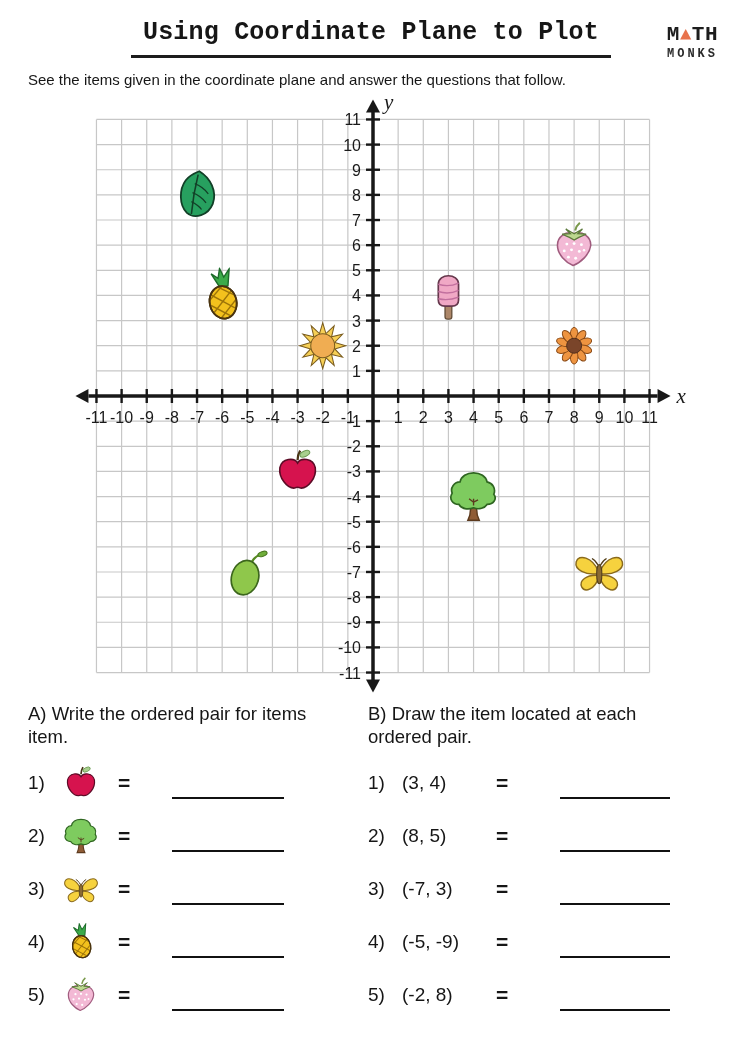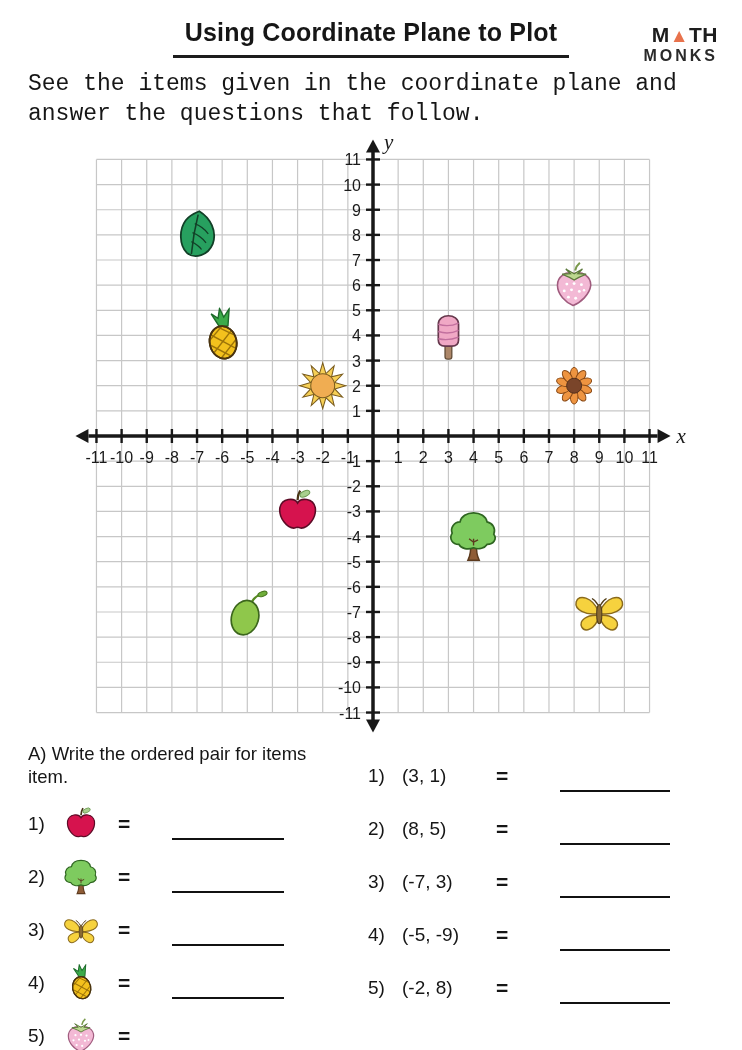--- a/index.html
+++ b/index.html
@@ -1,31 +1,31 @@
 <!DOCTYPE html>
 <html><head>
 <meta charset="utf-8">
 <style>
   html, body { margin:0; padding:0; }
   body {
     width:742px; height:1050px; background:#ffffff; position:relative; overflow:hidden;
     font-family:"Liberation Sans", sans-serif; color:#161616;
     -webkit-font-smoothing:antialiased;
   }
-  .header { position:relative; padding-top:18px; }
+  .header { position:relative; padding-top:18px;font-family:Liberation Mono, monospace; }
   .title {
     margin:0 auto; display:table; text-align:center;
     font-size:25px; font-weight:700; letter-spacing:.2px;
     border-bottom:3px solid #1c1c1c; padding:0 12px 8px;
   }
   .logo { position:absolute; top:24px; right:24px; text-align:right; font-weight:700; line-height:1; }
   .logo-top { font-size:21px; letter-spacing:.5px; color:#1d1d1d; white-space:nowrap; }
   .logo-tri { color:#E8724C; font-size:19px; }
-  .logo-sub { font-size:16px; letter-spacing:3px; color:#2a2a2a; margin-top:3px; }
-  .instruction { margin:12px 28px 0; font-size:23px; line-height:1.3; max-width:700px;font-family:Liberation Mono, monospace; }
+  .logo-sub { font-size:12px; letter-spacing:3px; color:#2a2a2a; margin-top:3px; }
+  .instruction { margin:12px 28px 0; font-size:15px; line-height:1.3; max-width:700px; }
   .plane-wrap { margin-top:0; }
   .plane-wrap svg { display:block; }
   .questions { display:flex; margin:8px 0 0 28px; }
   .col-a { width:340px; }
   .col-b { width:360px; }
   .q-heading { margin:0; font-size:18.5px; font-weight:400; line-height:1.28; }
   .col-a .q-heading { max-width:282px; }
   .col-b .q-heading { max-width:300px; }
   .rows { margin-top:8px; }
   .q-row { display:flex; align-items:center; height:53px; position:relative; }
@@ -378,24 +378,25 @@
                <svg width="38" height="38" viewBox="0 0 48 48">
                 <use href="#sym-strawberry" xlink:href="#sym-strawberry"></use>
               </svg>
              </span>
             <span class="q-eq">=</span>
             <span class="q-line"></span>
           </div>
         </div>
     </section>
     <section class="col col-b">
+      <h2 class="q-heading">B) Draw the item located at each ordered pair.</h2>
       <div class="rows" id="rows-b">
           <div class="q-row">
             <span class="q-num">1)</span>
-            <span class="q-pair">(3, 1)</span>
+            <span class="q-pair">(3, 4)</span>
             <span class="q-eq">=</span>
             <span class="q-line"></span>
           </div>
           <div class="q-row">
             <span class="q-num">2)</span>
             <span class="q-pair">(8, 5)</span>
             <span class="q-eq">=</span>
             <span class="q-line"></span>
           </div>
           <div class="q-row">

